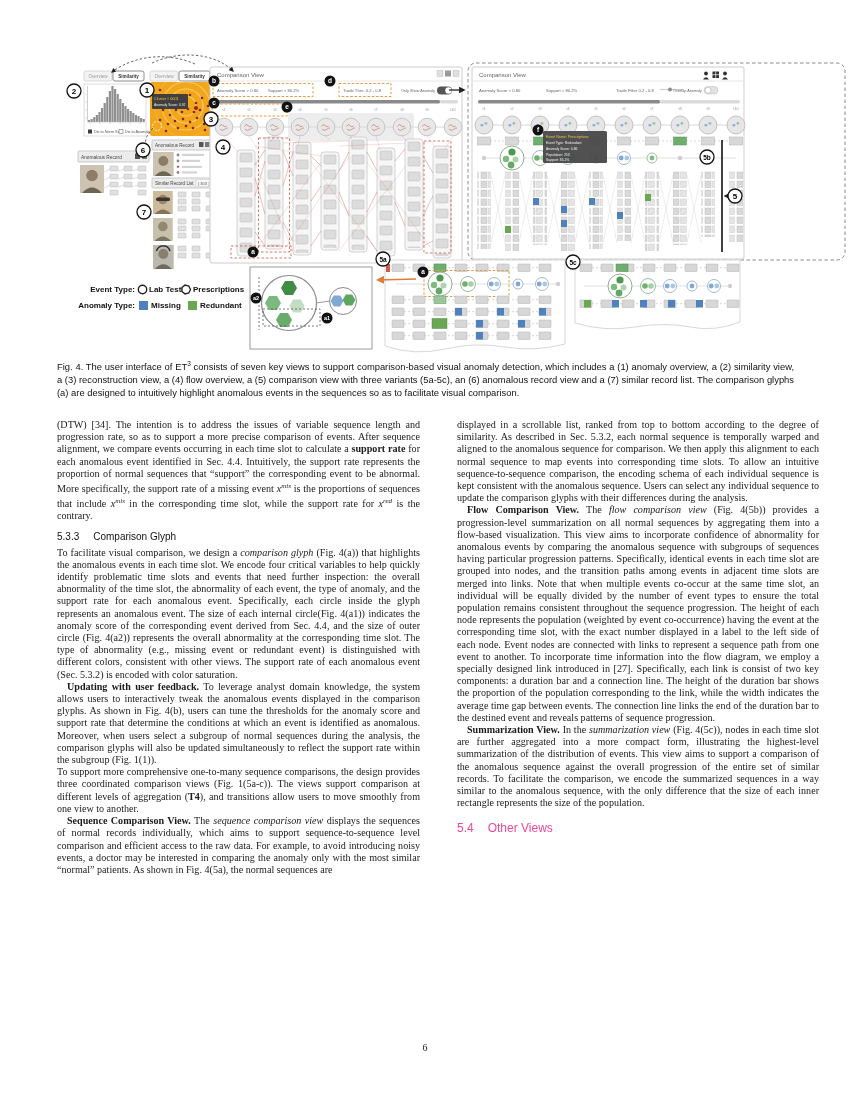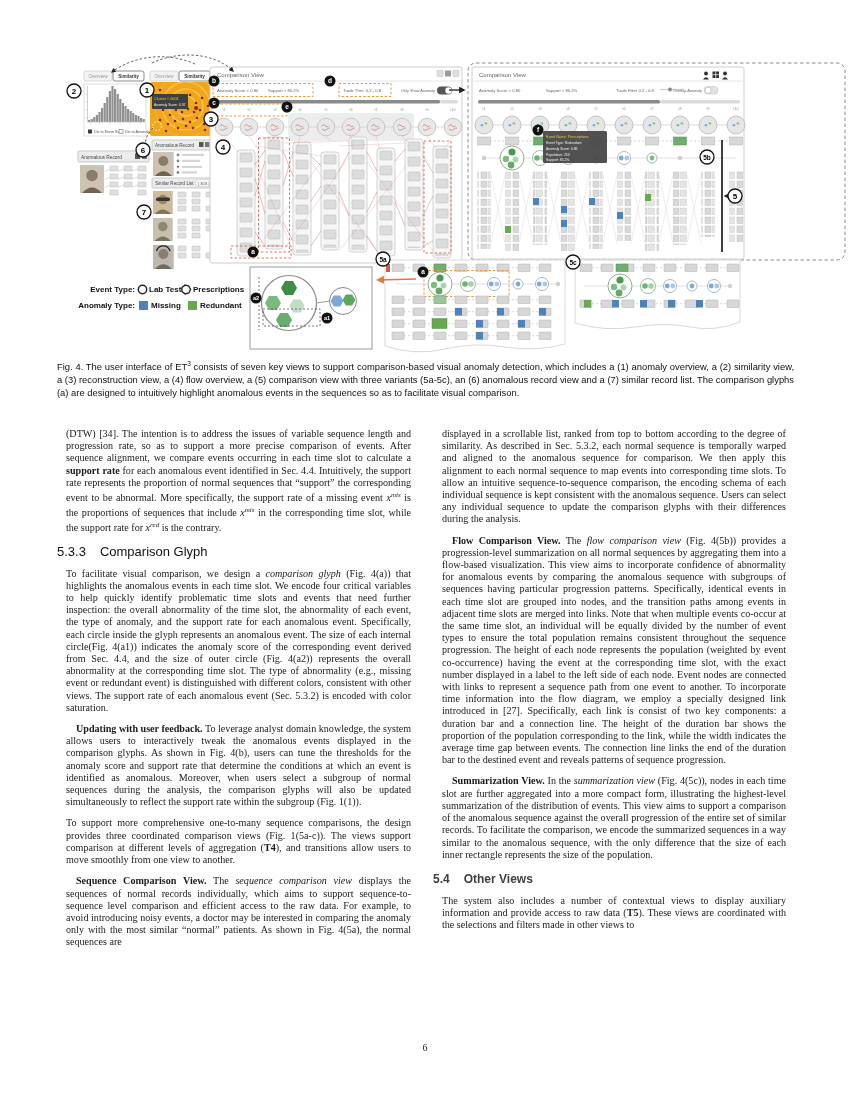--- a/index.html
+++ b/index.html
@@ -4,25 +4,25 @@
 <style>
   html,body{margin:0;padding:0;background:#e8e8e8;}
   #page{position:relative;width:850px;height:1100px;background:#ffffff;margin:0 auto;overflow:hidden;
         font-family:"Liberation Serif",serif;color:#1a1a1a;}
   .fig{position:absolute;left:0;top:0;width:850px;height:355px;}
   .fig text{font-family:"Liberation Sans",sans-serif;}
   #caption{position:absolute;left:57px;top:357px;width:737px;
            font-family:"Liberation Sans",sans-serif;font-size:9.4px;line-height:13.2px;
            text-align:justify;color:#111;}
   #col-left{position:absolute;left:57px;top:419px;width:363px;}
-  #col-right{position:absolute;left:433px;top:419px;width:362px;}
-  .para{font-size:10.1px;line-height:12.2px;text-align:justify;margin:9px;}
+  #col-right{position:absolute;left:457px;top:419px;width:362px;}
+  .para{font-size:10.1px;line-height:12.2px;text-align:justify;margin:0;}
   .para.indent{text-indent:10px;font-family:Liberation Serif, serif;}
-  .subsec-h{font-family:"Liberation Sans",sans-serif;font-size:13px;font-weight:normal;color:#111;margin:8px 0 5px 0;}
-  .sec-h{font-family:"Liberation Sans",sans-serif;font-size:12px;font-weight:bold;color:#404040;margin:11px 0 6px 0;}
+  .subsec-h{font-family:"Liberation Sans",sans-serif;font-size:10px;font-weight:normal;color:#111;margin:8px 0 5px 0;}
+  .sec-h{font-family:"Liberation Sans",sans-serif;font-size:12px;font-weight:normal;color:#ec4899;margin:11px 0 6px 0;}
   .h-num{margin-right:14px;}
   .r-b{font-weight:bold;}
   .r-i{font-style:italic;}
   .r-sup{font-style:italic;font-size:7px;vertical-align:4px;}
   .r-csup{font-size:6.5px;vertical-align:3.5px;}
   #page-num{position:absolute;left:0;right:0;top:1042px;text-align:center;font-size:10px;}
 </style>
 </head>
 <body>
 
@@ -710,18 +710,17 @@
       <p class="para"><span>To facilitate visual comparison, we design a </span><span class="r-i">comparison glyph</span><span> (Fig. 4(a)) that highlights the anomalous events in each time slot. We encode four critical variables to help quickly identify problematic time slots and events that need further inspection: the overall abnormality of the time slot, the abnormality of each event, the type of anomaly, and the support rate for each anomalous event. Specifically, each circle inside the glyph represents an anomalous event. The size of each internal circle(Fig. 4(a1)) indicates the anomaly score of the corresponding event derived from Sec. 4.4, and the size of outer circle (Fig. 4(a2)) represents the overall abnormality at the corresponding time slot. The type of abnormality (e.g., missing event or redundant event) is distinguished with different colors, consistent with other views. The support rate of each anomalous event (Sec. 5.3.2) is encoded with color saturation.</span></p>
       <p class="para indent"><span class="r-b">Updating with user feedback.</span><span> To leverage analyst domain knowledge, the system allows users to interactively tweak the anomalous events displayed in the comparison glyphs. As shown in Fig. 4(b), users can tune the thresholds for the anomaly score and support rate that determine the conditions at which an event is identified as anomalous. Moreover, when users select a subgroup of normal sequences during the analysis, the comparison glyphs will also be updated simultaneously to reflect the support rate within the subgroup (Fig. 1(1)).</span></p>
       <p class="para"><span>To support more comprehensive one-to-many sequence comparisons, the design provides three coordinated comparison views (Fig. 1(5a-c)). The views support comparison at different levels of aggregation (</span><span class="r-b">T4</span><span>), and transitions allow users to move smoothly from one view to another.</span></p>
       <p class="para indent"><span class="r-b">Sequence Comparison View.</span><span> The </span><span class="r-i">sequence comparison view</span><span> displays the sequences of normal records individually, which aims to support sequence-to-sequence level comparison and efficient access to the raw data. For example, to avoid introducing noisy events, a doctor may be interested in comparing the anomaly only with the most similar “normal” patients. As shown in Fig. 4(5a), the normal sequences are</span></p>
     </div>
 <div id="col-right">
       <p class="para"><span>displayed in a scrollable list, ranked from top to bottom according to the degree of similarity. As described in Sec. 5.3.2, each normal sequence is temporally warped and aligned to the anomalous sequence for comparison. We then apply this alignment to each normal sequence to map events into corresponding time slots. To allow an intuitive sequence-to-sequence comparison, the encoding schema of each individual sequence is kept consistent with the anomalous sequence. Users can select any individual sequence to update the comparison glyphs with their differences during the analysis.</span></p>
       <p class="para indent"><span class="r-b">Flow Comparison View.</span><span> The </span><span class="r-i">flow comparison view</span><span> (Fig. 4(5b)) provides a progression-level summarization on all normal sequences by aggregating them into a flow-based visualization. This view aims to incorporate confidence of abnormality for anomalous events by comparing the anomalous sequence with subgroups of sequences having particular progression patterns. Specifically, identical events in each time slot are grouped into nodes, and the transition paths among events in adjacent time slots are merged into links. Note that when multiple events co-occur at the same time slot, an individual will be equally divided by the number of event types to ensure the total population remains consistent throughout the sequence progression. The height of each node represents the population (weighted by event co-occurrence) having the event at the corresponding time slot, with the exact number displayed in a label to the left side of each node. Event nodes are connected with links to represent a sequence path from one event to another. To incorporate time information into the flow diagram, we employ a specially designed link introduced in [27]. Specifically, each link is consist of two key components: a duration bar and a connection line. The height of the duration bar shows the proportion of the population corresponding to the link, while the width indicates the average time gap between events. The connection line links the end of the duration bar to the destined event and reveals patterns of sequence progression.</span></p>
       <p class="para indent"><span class="r-b">Summarization View.</span><span> In the </span><span class="r-i">summarization view</span><span> (Fig. 4(5c)), nodes in each time slot are further aggregated into a more compact form, illustrating the highest-level summarization of the distribution of events. This view aims to support a comparison of the anomalous sequence against the overall progression of the entire set of similar records. To facilitate the comparison, we encode the summarized sequences in a way similar to the anomalous sequence, with the only difference that the size of each inner rectangle represents the size of the population.</span></p>
       <div class="sec-h"><span class="h-num">5.4</span><span>Other Views</span></div>
-      <p class="para"><span>The system also includes a number of contextual views to display auxiliary information and provide access to raw data (</span><span class="r-b">T5</span><span>). These views are coordinated with the selections and filters made in other views to</span></p>
     </div>
 
 <div id="page-num">6</div>
 
 </div>
 
 </body></html>

